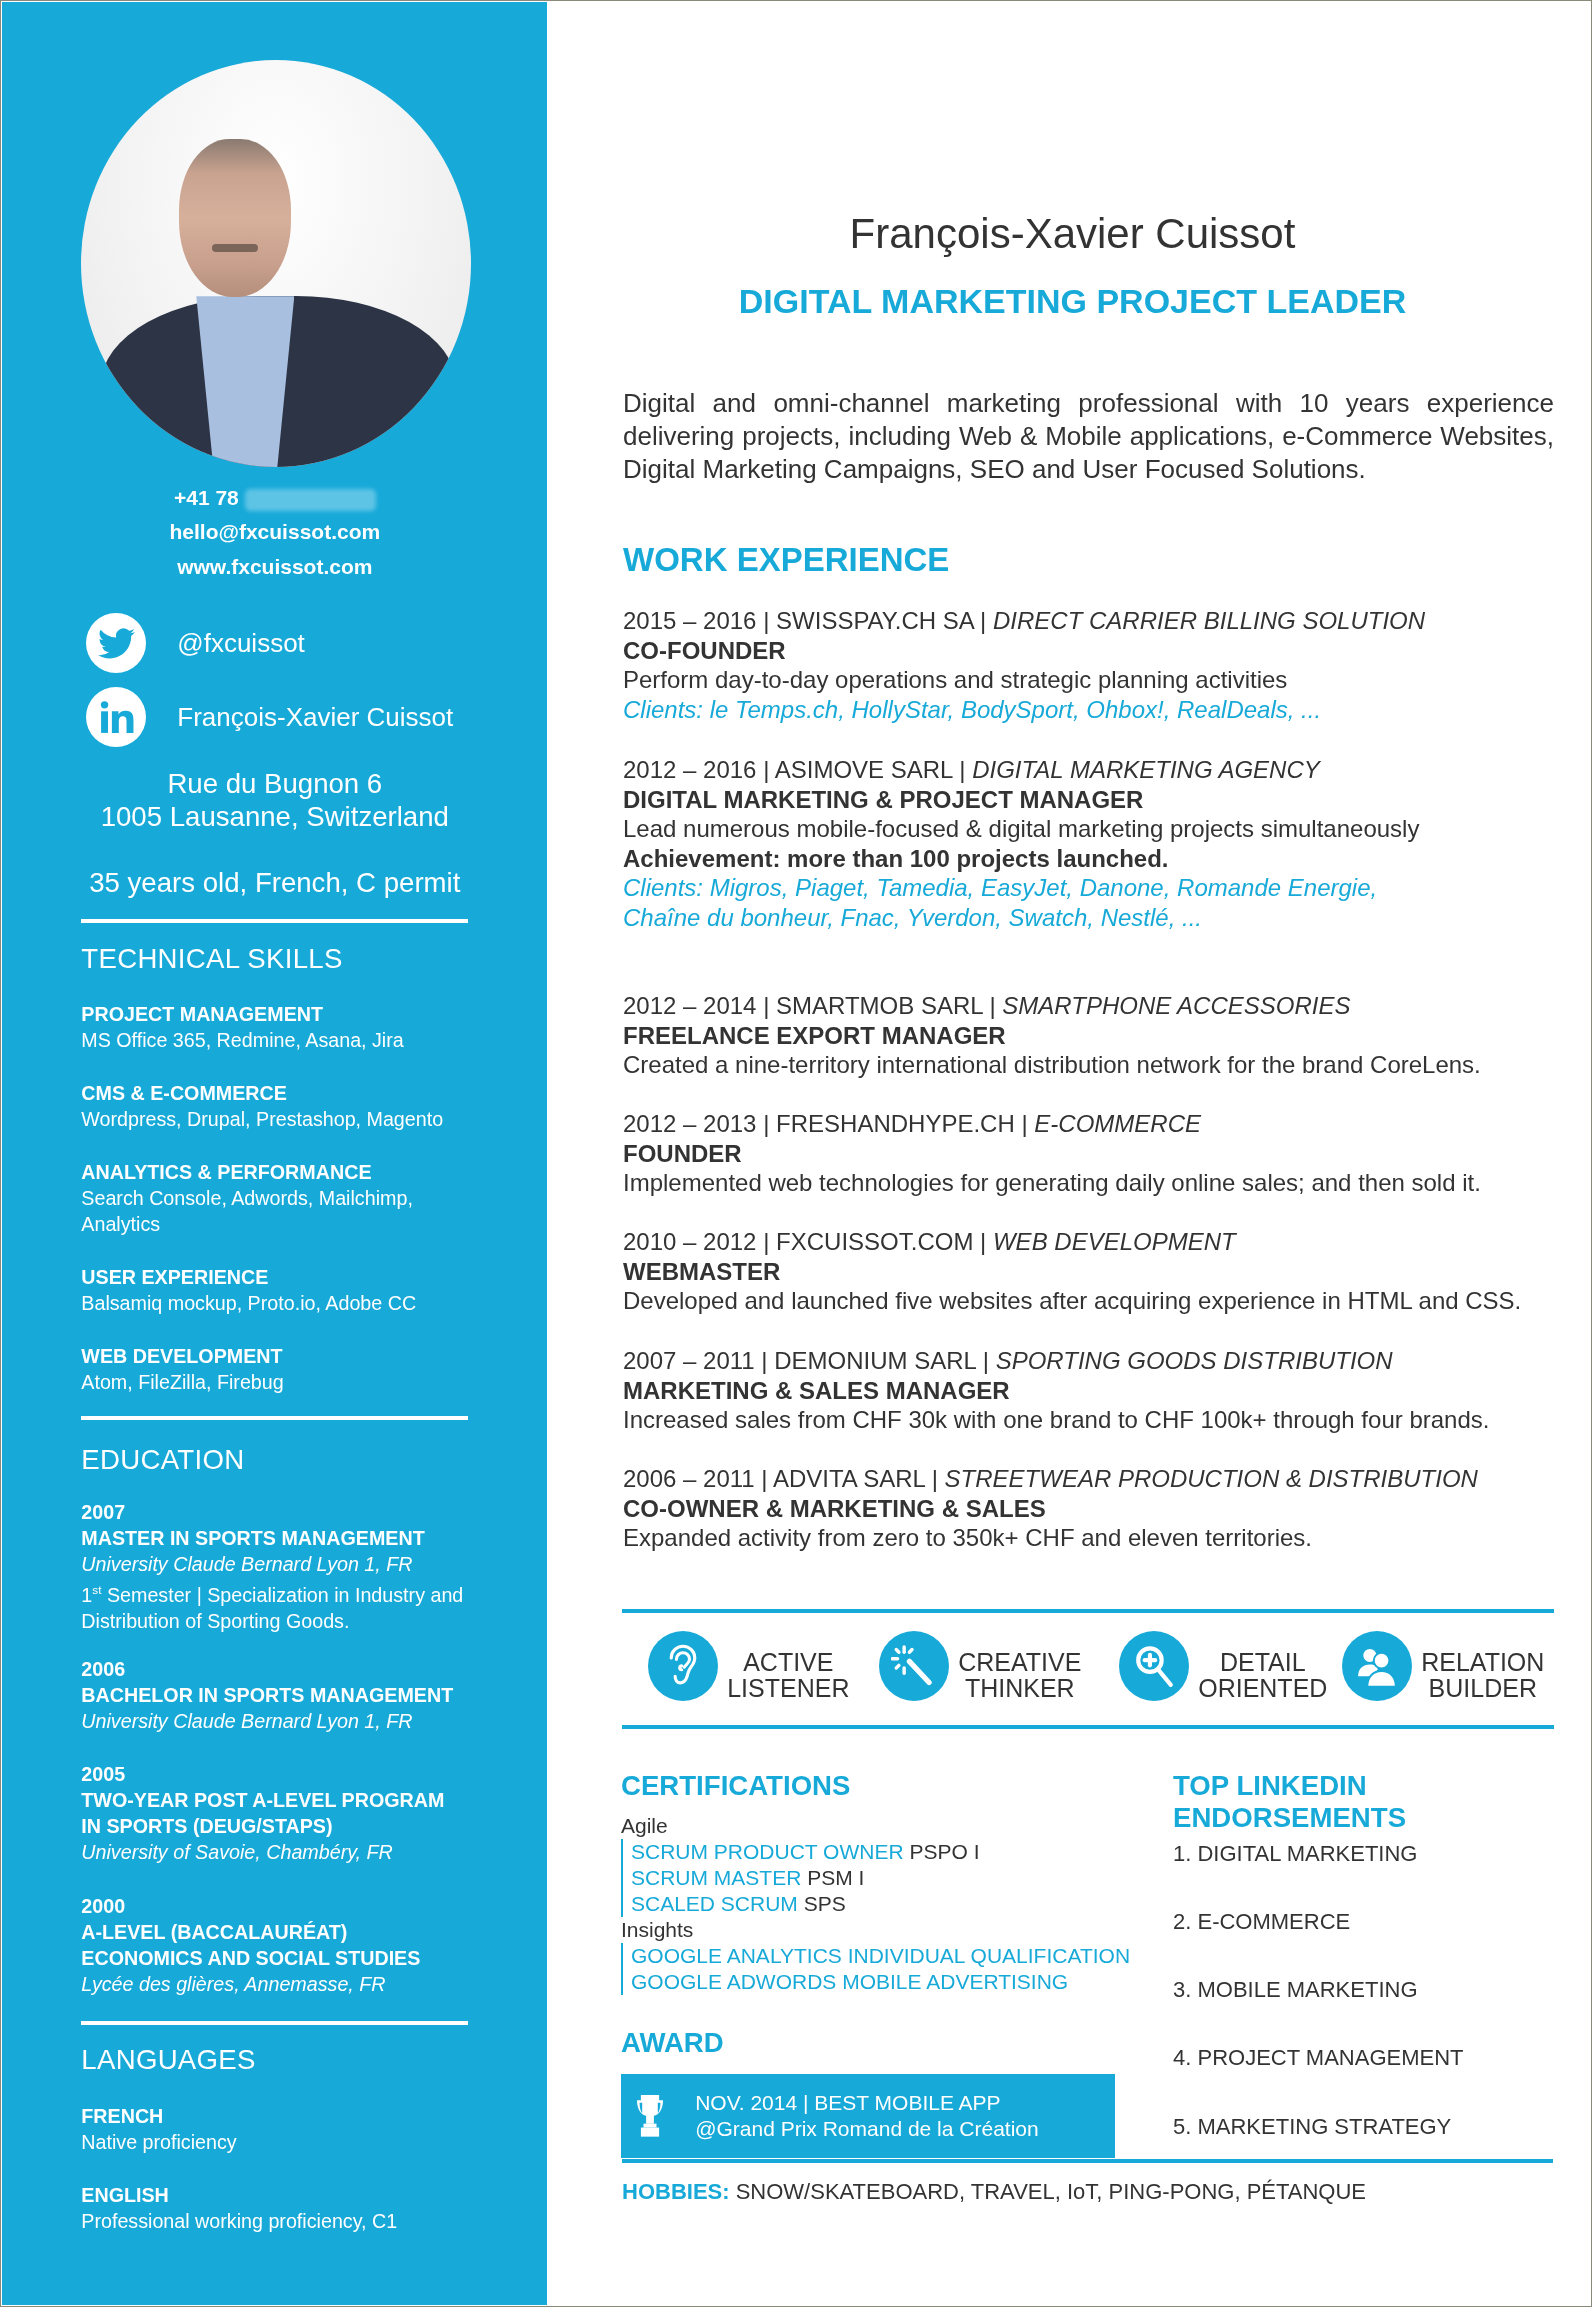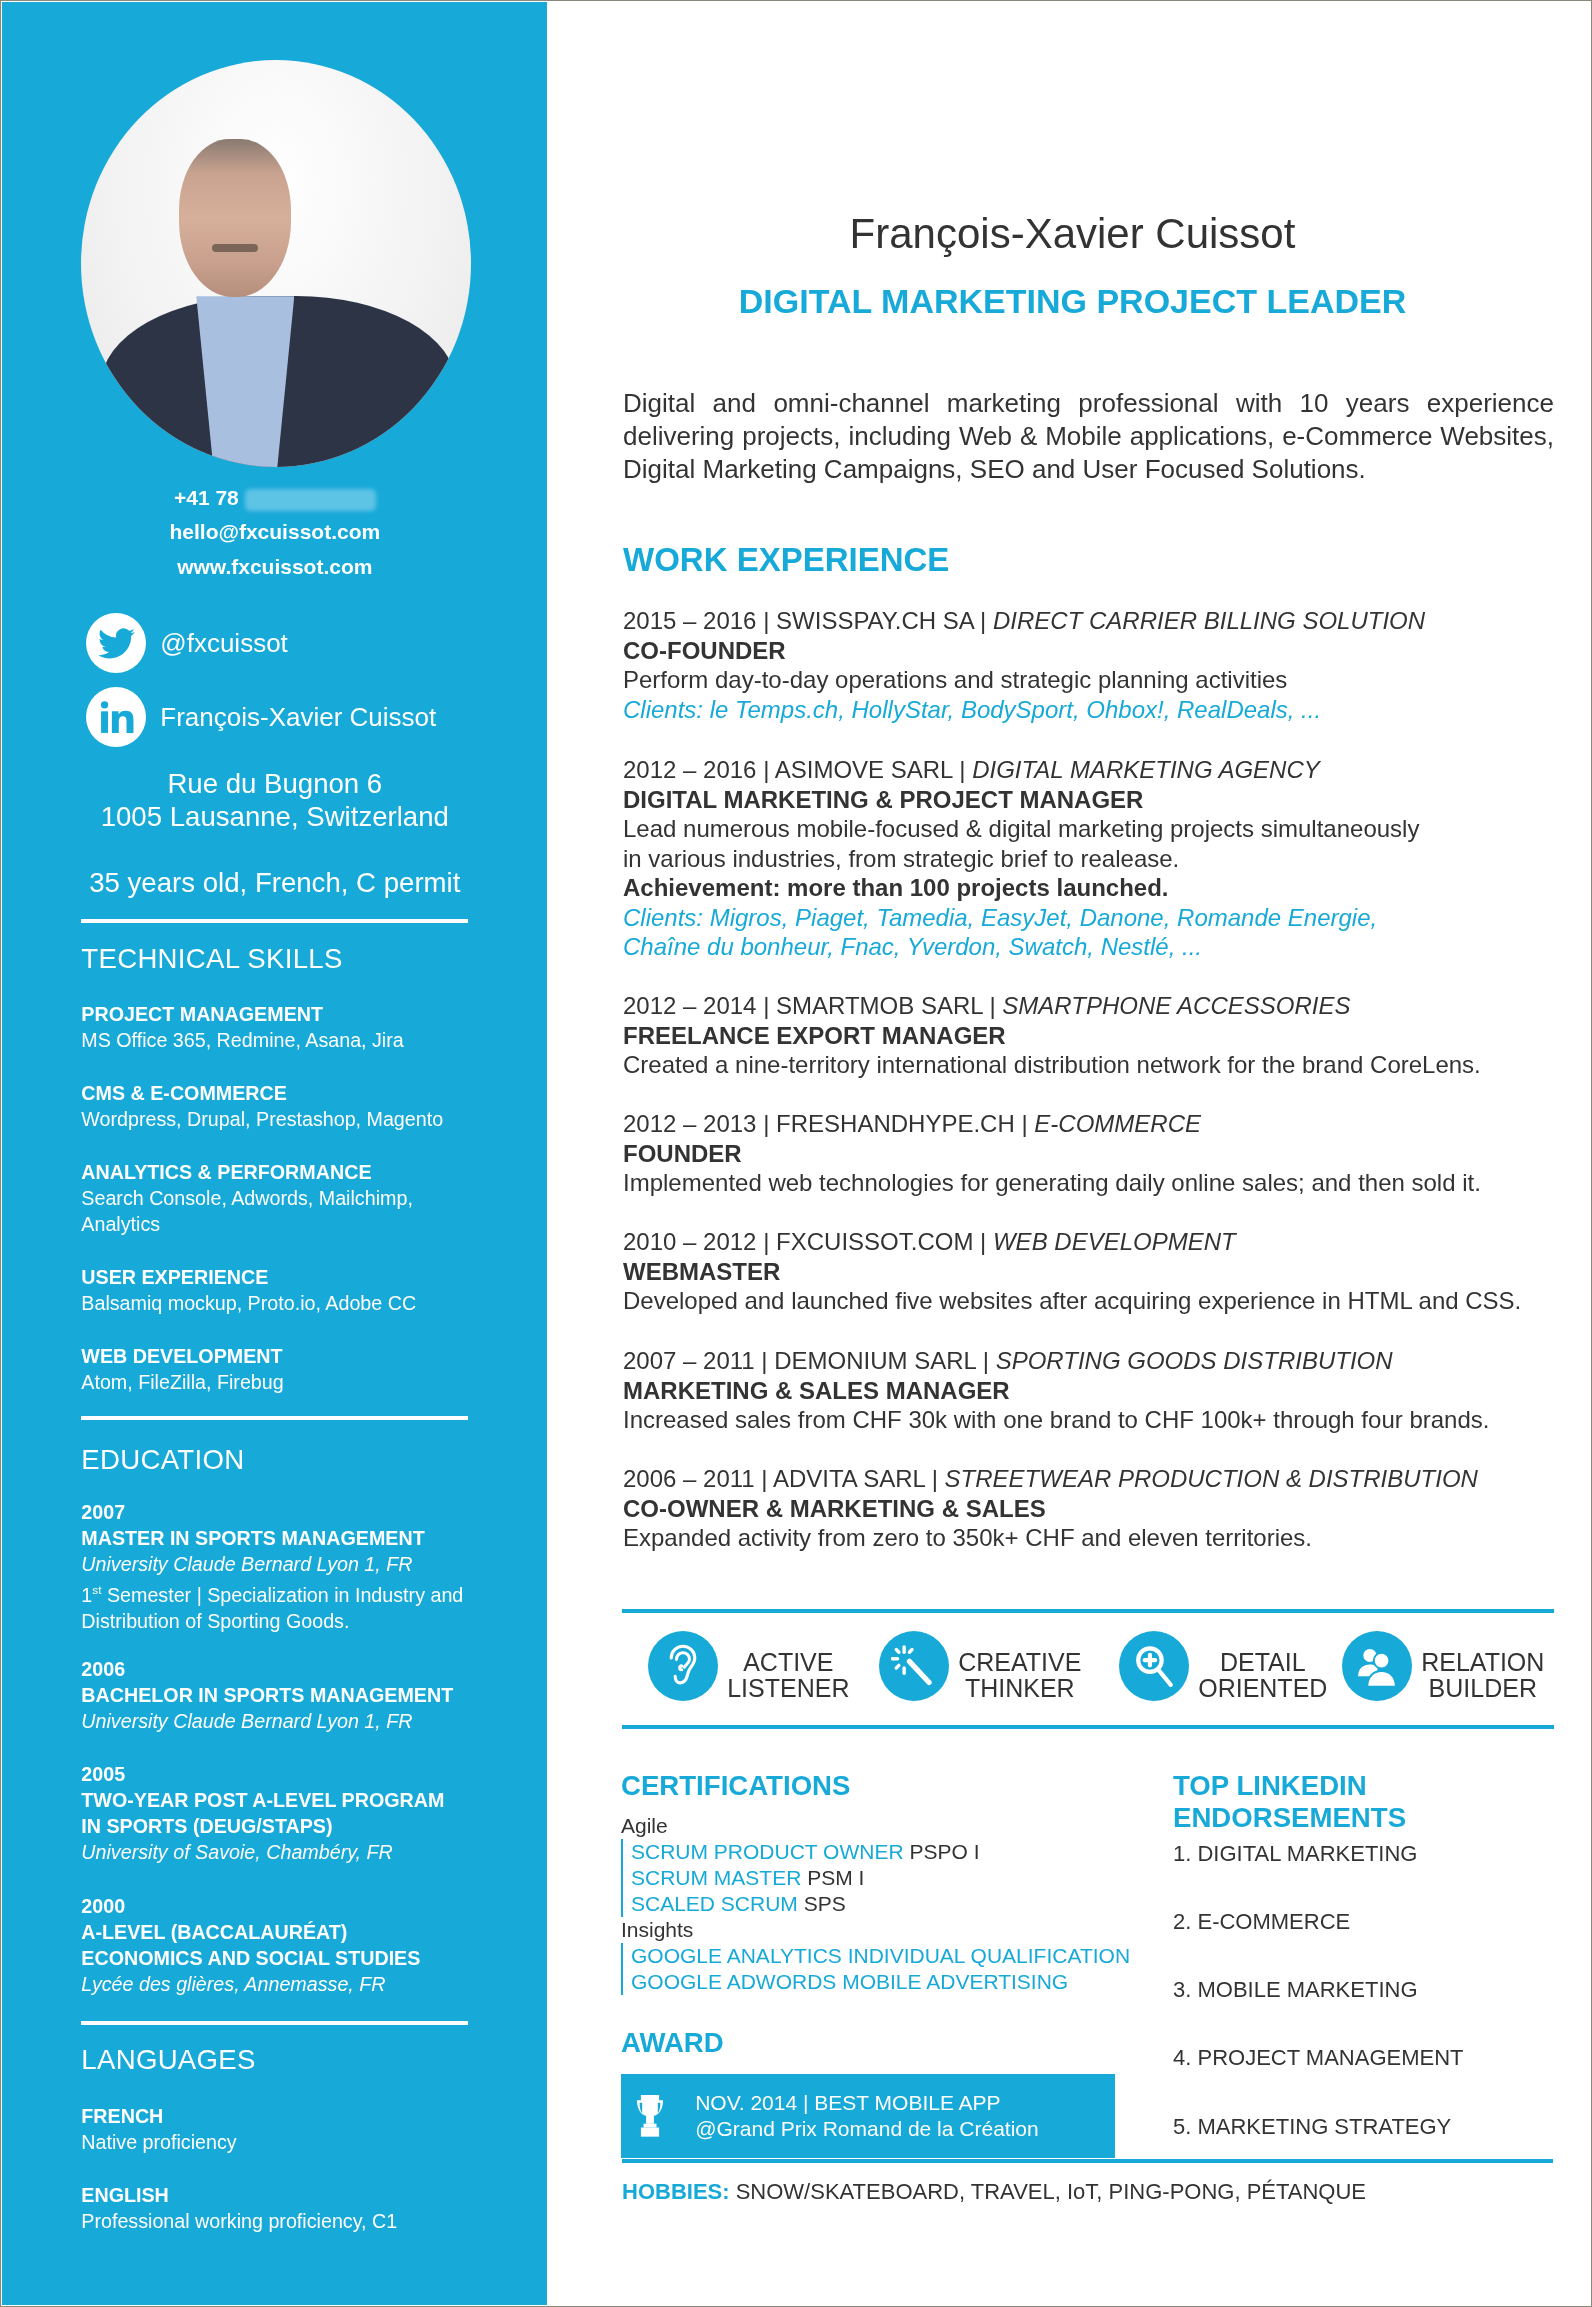--- a/index.html
+++ b/index.html
@@ -15,21 +15,21 @@
                  background: linear-gradient(180deg, #8a7a70 0%, #c9a390 22%, #d7b09c 50%, #c79f8c 80%, #b58e7c 100%); }
   .photo .head::after { content: ""; position: absolute; left: 33px; top: 105px; width: 46px; height: 7.9px; border-radius: 3.9px; background: #7b6558; }
   .photo .jacket { position: absolute; left: 19.7px; top: 236px; width: 355px; height: 197px; border-radius: 45% 45% 0 0; background: #2c3445; }
   .photo .shirt { position: absolute; left: 115px; top: 236px; width: 98px; height: 197px; background: #a9bfe0; clip-path: polygon(0 0, 100% 0, 80% 100%, 20% 100%); }
 
   .contact { position: absolute; left: 0; width: 545px; text-align: center; font-weight: bold; font-size: 21px; line-height: 33px; }
   .contact .blur { display: inline-block; width: 131px; height: 22px; background: #5ec4e6; border-radius: 5.3px; vertical-align: middle; filter: blur(2px); }
 
   .social { position: absolute; left: 84px; display: flex; align-items: center; }
   .social .circle { width: 60px; height: 60px; border-radius: 50%; background: #fff; display: flex; align-items: center; justify-content: center; }
-  .social .label { margin-left: 14px; font-size: 26px; font-weight: normal; }
+  .social .label { margin-left: 31px; font-size: 26px; font-weight: normal; }
 
   .centered { position: absolute; left: 0; width: 545px; text-align: center; font-size: 27.6px; line-height: 34px; font-weight: 300; }
 
   .rule { position: absolute; left: 79px; width: 387px; height: 3.3px; background: #ffffff; }
 
   .sec-title { position: absolute; left: 79px; font-size: 27.6px; letter-spacing: 0.3px; }
   .block { position: absolute; left: 79px; width: 394px; font-size: 19.7px; line-height: 26px; }
   .block .b { font-weight: bold; font-size: 19.7px; }
   .block .it { font-style: italic; }
   .block sup { font-size: 11.8px; }
@@ -180,21 +180,20 @@
     <div><span>2015 – 2016</span> | <span>SWISSPAY.CH SA</span> | <span class="it">DIRECT CARRIER BILLING SOLUTION</span></div>
     <div class="title">CO-FOUNDER</div>
     <div>Perform day-to-day operations and strategic planning activities</div>
     <div class="clients">Clients: le Temps.ch, HollyStar, BodySport, Ohbox!, RealDeals, ...</div>
   </div>
 
   <div class="job" style="top:754px;">
     <div><span>2012 – 2016</span> | <span>ASIMOVE SARL</span> | <span class="it">DIGITAL MARKETING AGENCY</span></div>
     <div class="title">DIGITAL MARKETING &amp; PROJECT MANAGER</div>
     <div>Lead numerous mobile-focused &amp; digital marketing projects simultaneously</div>
-    <div>in various industries, from strategic brief to realease.</div>
     <div class="ach">Achievement: more than 100 projects launched.</div>
     <div class="clients">Clients: Migros, Piaget, Tamedia, EasyJet, Danone, Romande Energie,</div>
     <div class="clients">Chaîne du bonheur, Fnac, Yverdon, Swatch, Nestlé, ...</div>
   </div>
 
   <div class="job" style="top:990px;">
     <div><span>2012 – 2014</span> | <span>SMARTMOB SARL</span> | <span class="it">SMARTPHONE ACCESSORIES</span></div>
     <div class="title">FREELANCE EXPORT MANAGER</div>
     <div>Created a nine-territory international distribution network for the brand CoreLens.</div>
   </div>

